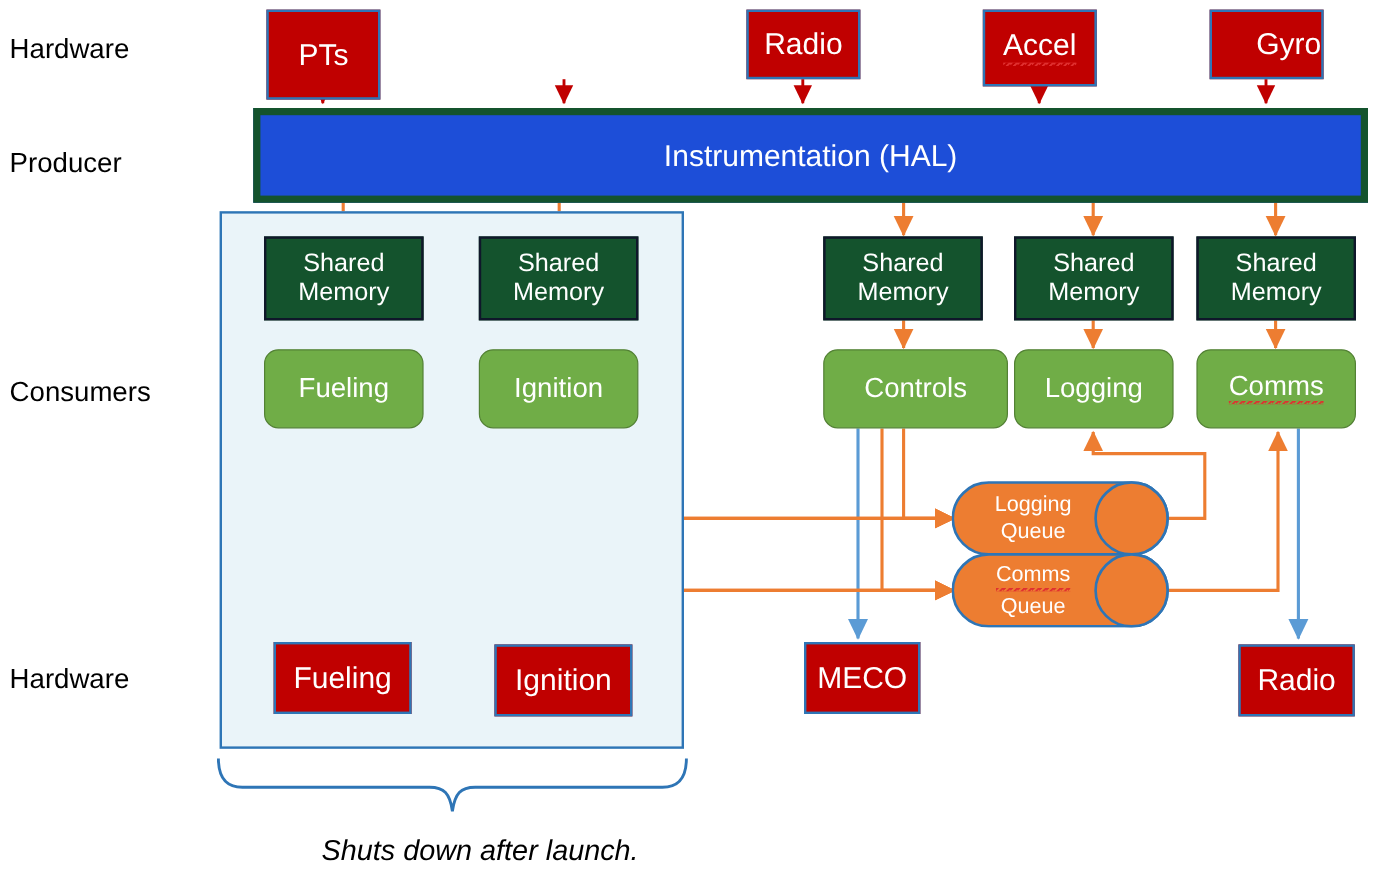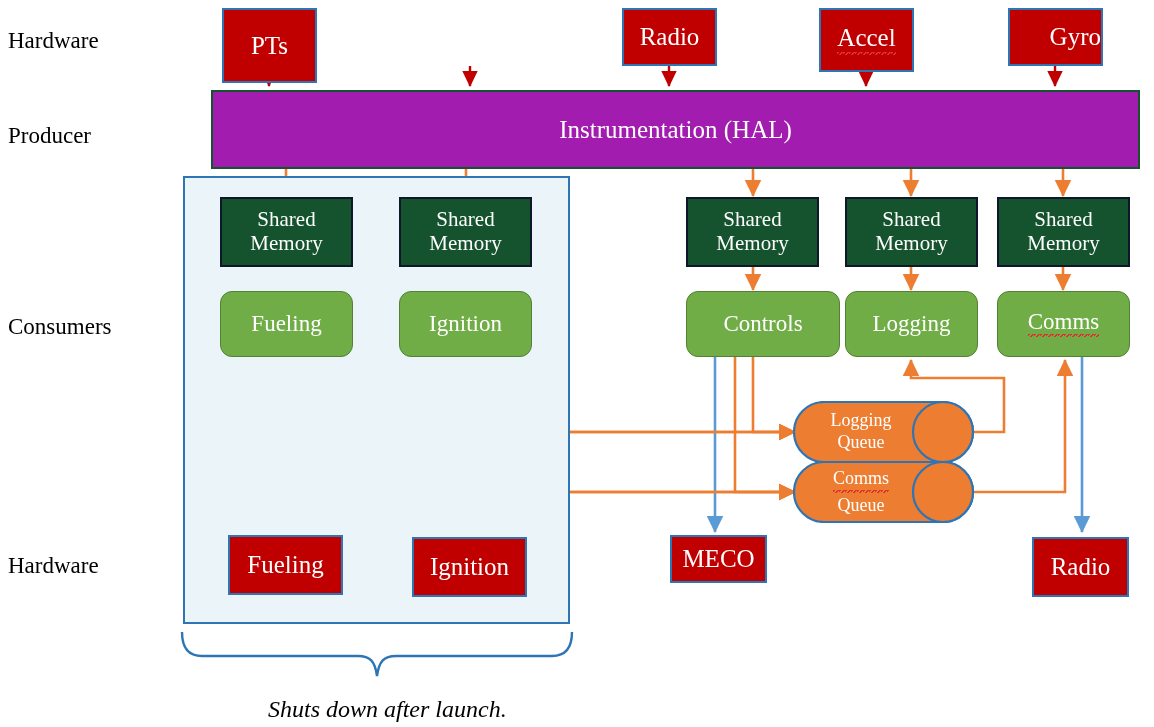--- a/index.html
+++ b/index.html
@@ -10,21 +10,20 @@
   }
   body {
     font-family: "Liberation Sans", sans-serif;
   }
   #canvas {
     position: relative;
     width: 1154px;
     height: 727px;
     background: #ffffff;
     overflow: hidden;
-    font-family: Liberation Serif, serif;
   }
   #wires {
     position: absolute;
     left: 0; top: 0;
     width: 1154px;
     height: 727px;
     pointer-events: none;
   }
   .row-label {
     position: absolute;
@@ -44,22 +43,22 @@
     color: #ffffff;
     line-height: 1.12;
     z-index: 5;
   }
   .hw-box {
     background: #C00000;
     border: 2px solid #2E75B6;
     font-size: 25px;
   }
   .hal-bar {
-    background: #a21caf;
-    border: 2px solid #14532d;
+    background: #1d4ed8;
+    border: 6px solid #14532d;
     font-size: 25px;
   }
   .shm-box {
     background: #14532d;
     border: 2px solid #0f172a;
     font-size: 21px;
   }
   .consumer-box {
     background: #70AD47;
     border: 1px solid #538135;
@@ -265,21 +264,21 @@
       <span>Queue</span>
     </div>
   </div>
 
   <div class="node hw-box" style="left:228px; top:535px; width:115px; height:60px;">
     <span>Fueling</span>
   </div>
   <div class="node hw-box" style="left:412px; top:537px; width:115px; height:60px;">
     <span>Ignition</span>
   </div>
-  <div class="node hw-box" style="left:670px; top:535px; width:97px; height:48px;">
+  <div class="node hw-box" style="left:670px; top:535px; width:97px; height:60px;">
     <span>MECO</span>
   </div>
   <div class="node hw-box" style="left:1032px; top:537px; width:97px; height:60px;">
     <span>Radio</span>
   </div>
 
   <svg style="position:absolute; left:180px; top:630px;" width="394" height="48" viewBox="0 0 394 48">
     <path d="M2,2 C2,22 12,26 22,26 L178,26 C190,26 195,31 197,46
              C199,31 204,26 216,26 L372,26 C382,26 392,22 392,2" fill="none" stroke="#2E75B6" stroke-width="2.4"></path>
   </svg>

